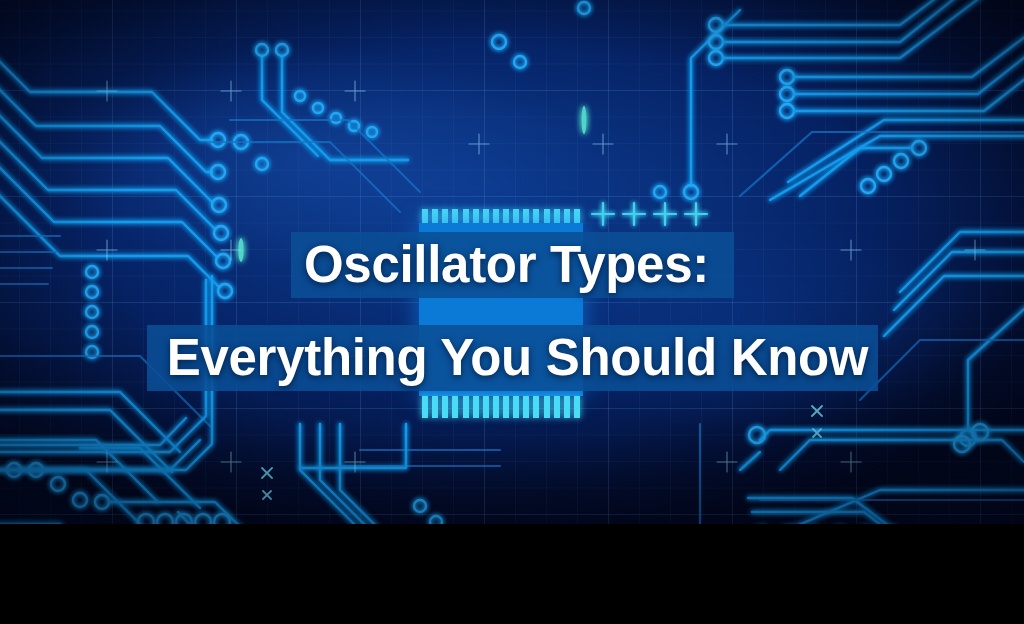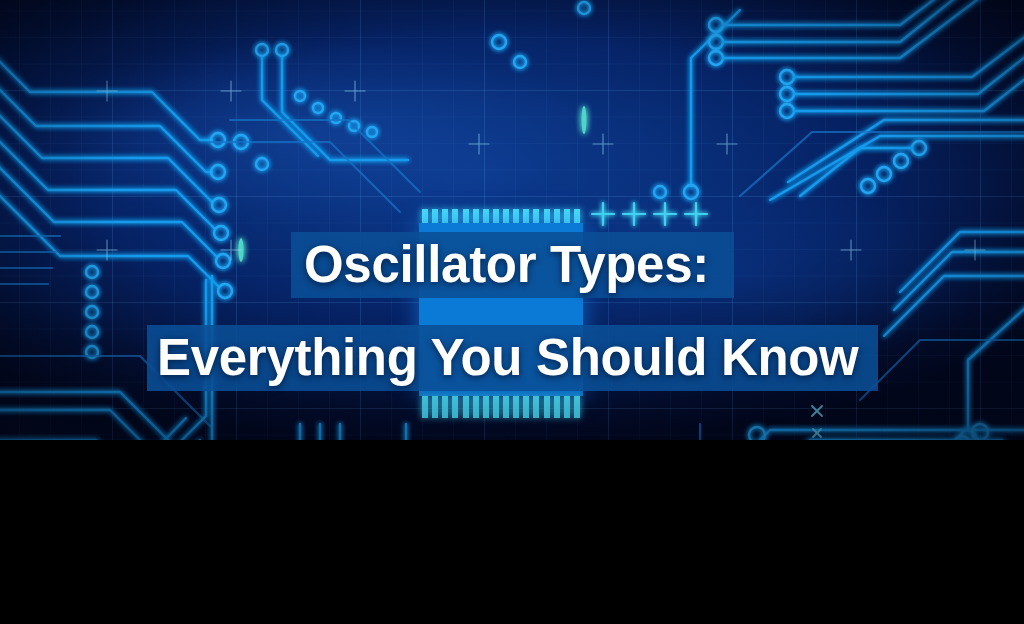--- a/index.html
+++ b/index.html
@@ -8,21 +8,21 @@
     padding: 0;
     background: #000;
   }
   body {
     font-family: "Liberation Sans", sans-serif;
   }
 
   #banner {
     position: relative;
     width: 1024px;
-    height: 440px;
+    height: 524px;
     overflow: hidden;
     background: #020a22;
   }
 
   
   .bg-base {
     position: absolute;
     inset: 0;
     background:
       radial-gradient(ellipse 70% 62% at 46% 40%, #0c3a8e 0%, #09307c 28%, #062366 52%, #04184b 72%, #020c2c 88%, #01061c 100%);
@@ -191,20 +191,21 @@
   }
   .title-line.two {
     left: 147px;
     top: 325px;
     width: 731px;
     height: 66px;
     font-size: 51px;
     line-height: 66px;
     padding-left: 10px;
     box-sizing: border-box;
+    text-align: center;
   }
 </style>
 </head>
 <body>
 
 <div id="banner">
 
   <div class="bg-base"></div>
   <div class="grid"></div>
   <div class="grid-fine"></div>

